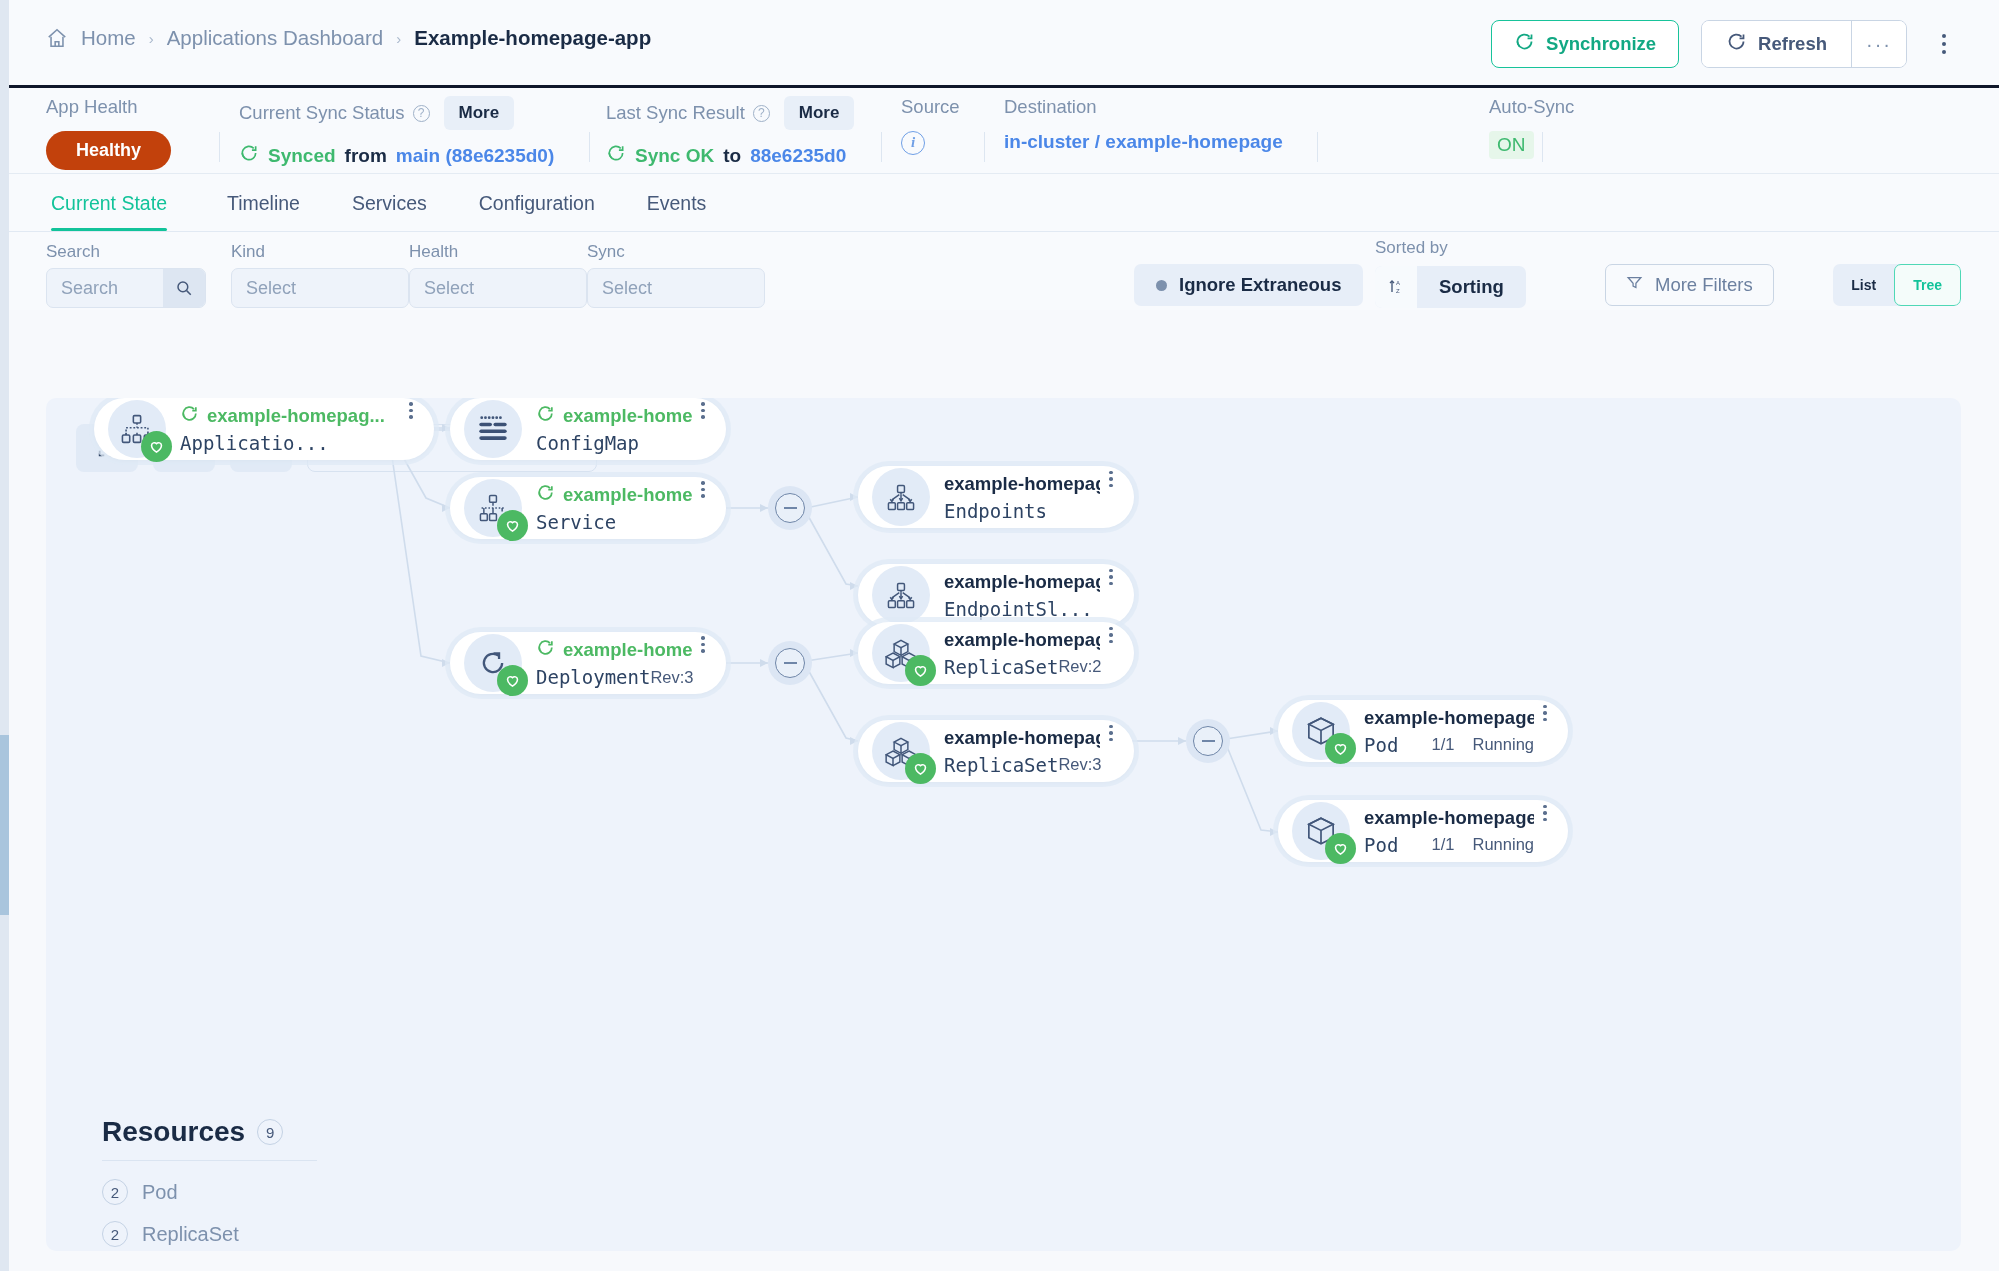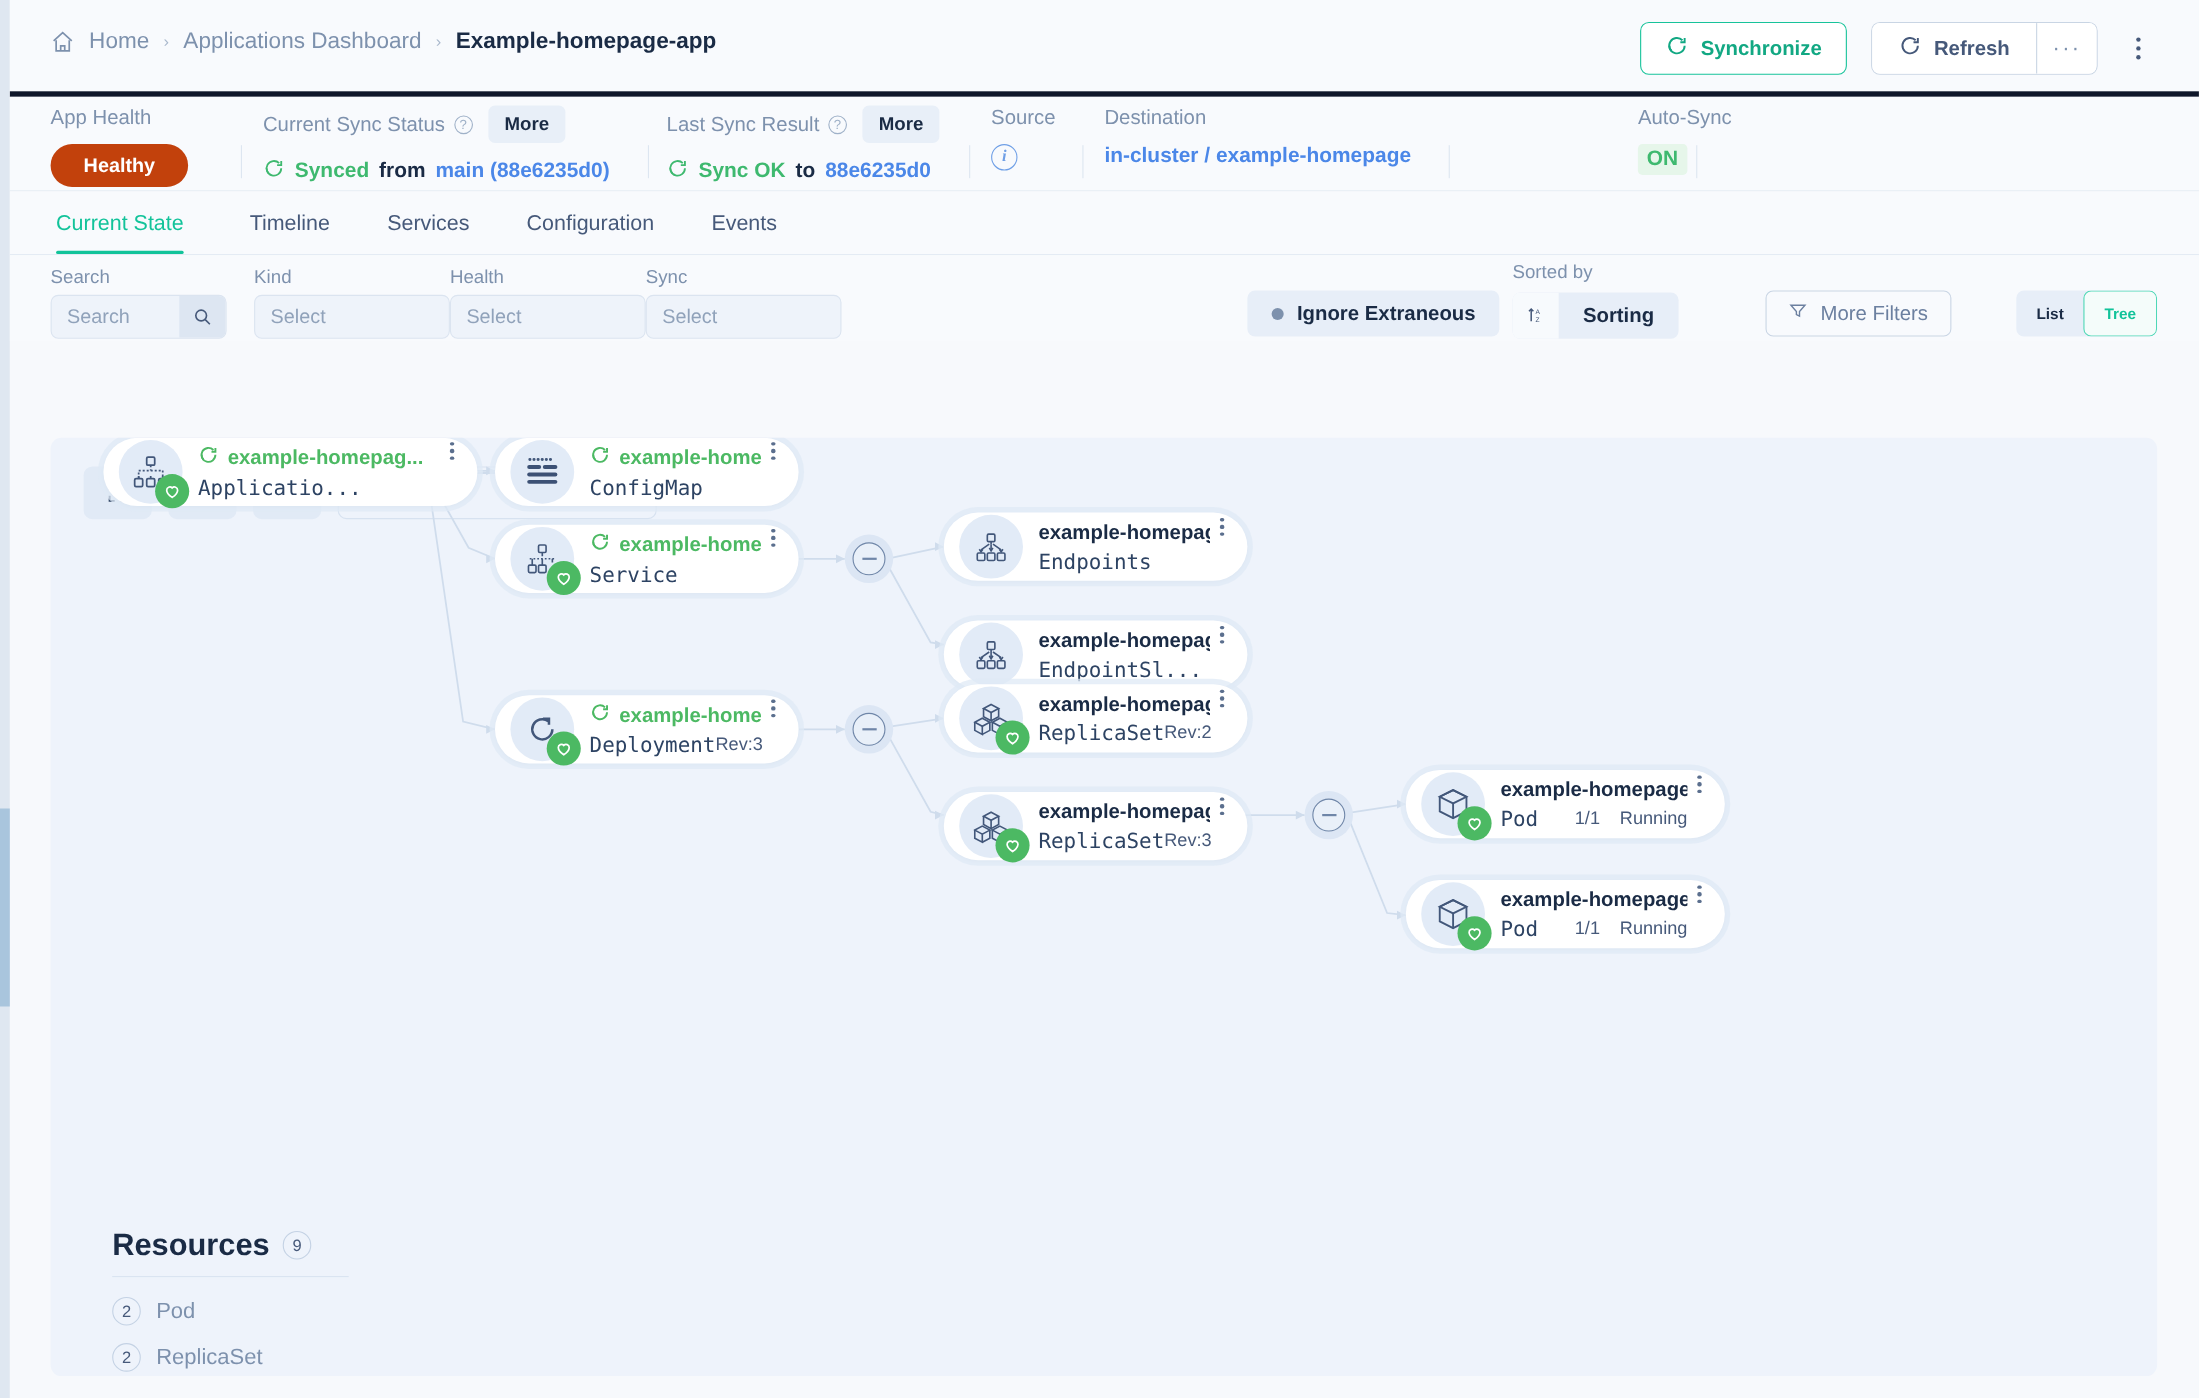--- a/index.html
+++ b/index.html
@@ -21,21 +21,21 @@
     position: absolute; left: 0; top: 735px; width: 9px; height: 180px;
     background: #a9c5dd;
   }
   #app {
     position: absolute; left: 9px; top: 0; width: 1990px; height: 1271px;
     background: #f7f9fc;
   }
 
   
   #topbar {
-    position: relative; height: 88px; border-bottom: 5px solid #0f172a;
+    position: relative; height: 88px; border-bottom: 3px solid #0f172a;
     background: #f8fafd;
   }
   #breadcrumb {
     position: absolute; left: 37px; top: 26px;
     display: flex; align-items: center; gap: 13px;
     font-size: 20.5px;
   }
   #breadcrumb .crumb { color: #7d91ad; }
   #breadcrumb .crumb.current { color: #1a2b45; font-weight: 700; }
   #breadcrumb .sep { color: #a9b8cc; font-size: 15px; }
@@ -101,21 +101,21 @@
   .link-blue { color: #4b87e8; font-weight: 700; }
   .sep-line {
     position: absolute; top: 44px; width: 1px; height: 30px; background: #dde6f1;
   }
   .info-circle {
     width: 24px; height: 24px; border: 1.6px solid #6f9fe6; border-radius: 50%;
     color: #6f9fe6; font-size: 15px; font-style: italic; font-weight: 700;
     text-align: center; line-height: 21px; font-family: "Liberation Serif", serif;
   }
   .date-val { color: #1a2b45; font-weight: 700; }
-  .on-chip { background: #e6f6ea; color: #3eb96f; font-weight: 700; padding: 3px 8px; border-radius: 4px; }
+  .on-chip { background: #e6f6ea; color: #3eb96f; font-weight: 400; padding: 3px 8px; border-radius: 4px; }
 
   
   #tabs {
     position: relative; height: 58px; background: #f8fafd;
     border-bottom: 1px solid #e1e9f3; padding-left: 42px;
     display: flex; align-items: flex-end; gap: 0;
   }
   .tab {
     position: relative; padding: 0 26px 16px 26px; font-size: 19.5px;
     color: #46597a; cursor: pointer; white-space: nowrap;

